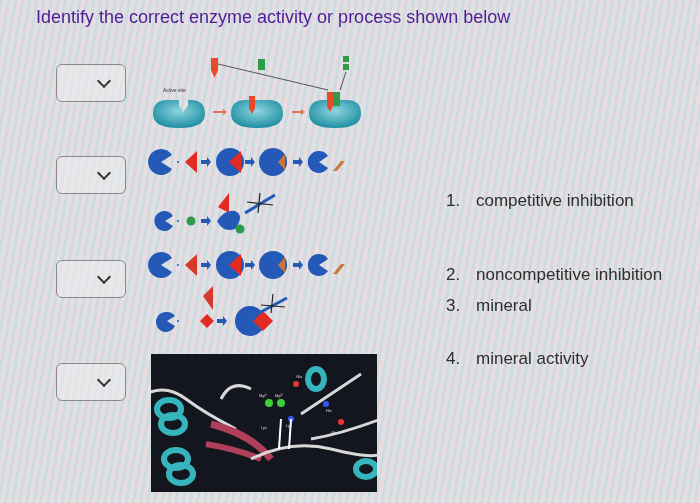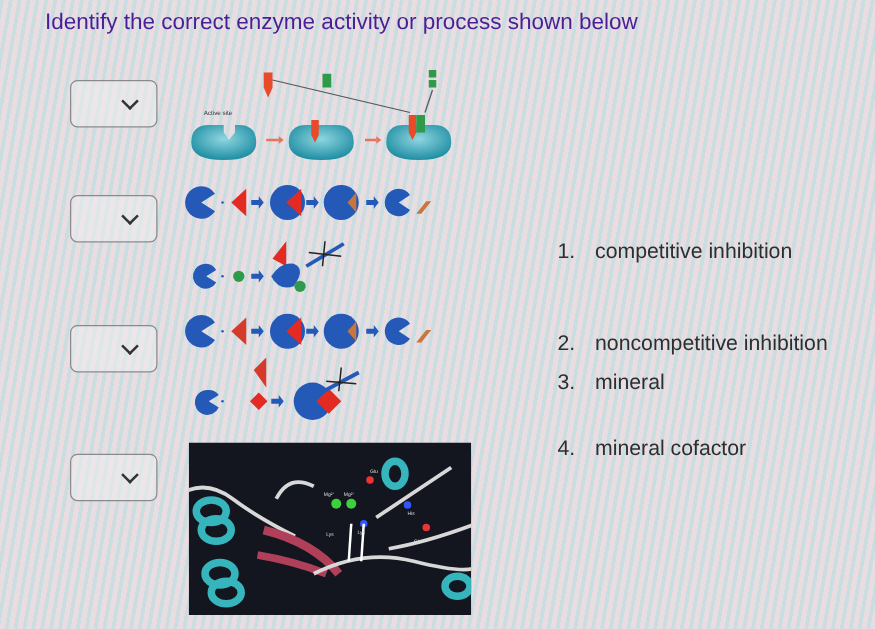--- a/index.html
+++ b/index.html
@@ -152,15 +152,15 @@
   <div class="opt" style="top:6px;">
     <span class="num">1.</span><span>competitive inhibition</span>
   </div>
   <div class="opt" style="top:59px;margin-top:21px;">
     <span class="num">2.</span><span>noncompetitive inhibition</span>
   </div>
   <div class="opt" style="top:111px;">
     <span class="num">3.</span><span>mineral</span>
   </div>
   <div class="opt" style="top:164px;">
-    <span class="num">4.</span><span>mineral cofactor</span>
+    <span class="num">4.</span><span>mineral activity</span>
   </div>
 </div>
 
 </body></html>

